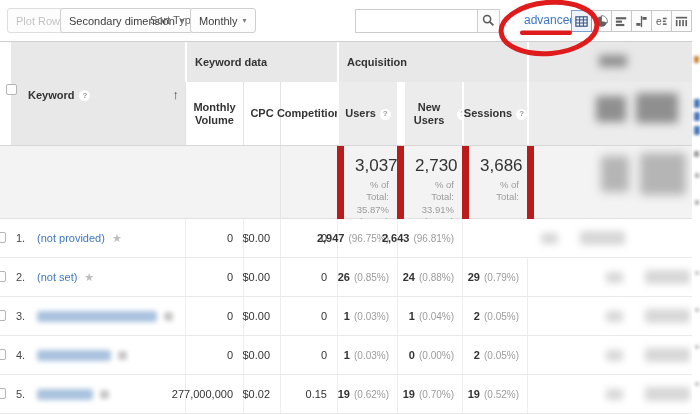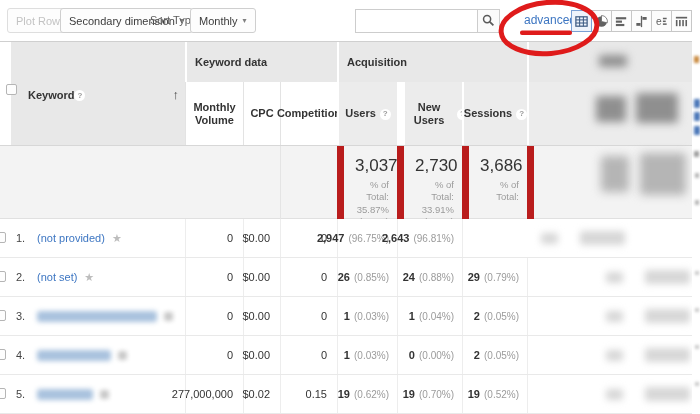--- a/index.html
+++ b/index.html
@@ -33,21 +33,21 @@
   .ga-header { position:absolute; left:0; top:41px; width:700px; height:104px; border-top:1px solid #cfcfcf; }
   .hcell { position:absolute; background:#e8e8e8; }
   .kw-hcell { left:11px; top:0; width:174px; height:104px; }
   .group-cell { height:40px; display:flex; align-items:center; padding-left:8px; font-weight:bold; border-left:2px solid #fff; }
   .sub-cell { top:40px; height:64px; display:flex; align-items:center; justify-content:center;
               gap:4px; font-weight:bold; text-align:center; line-height:1.2; }
   .sub-white { background:#fff; border-left:1px solid #e3e3e3; }
   .sub-gray  { background:#ececec; border-left:2px solid #fff; }
   .helpicon { display:inline-flex; width:11px; height:11px; border-radius:50%; background:#fff;
               color:#9a9a9a; font-size:8px; font-weight:bold; align-items:center; justify-content:center; flex:0 0 auto; }
-  .kw-label-row { position:absolute; left:17px; top:47px; display:flex; align-items:center; font-weight:bold; }
+  .kw-label-row { position:absolute; left:17px; top:47px; display:flex; align-items:center; gap:5px; font-weight:bold; }
   .sort-arrow { position:absolute; right:6px; top:45px; font-size:13px; font-weight:bold; color:#444; }
 
   
   .cb { position:absolute; left:-5px; width:11px; height:11px; border:1px solid #b5b5b5;
         border-radius:2px; background:#fdfdfd; cursor:pointer; }
 
   
   .grid-row { display:grid; grid-template-columns:185px 58px 37px 57px 60px 65px 65px 1fr; }
   .summary { position:absolute; left:0; top:145px; width:700px; height:74px; background:#f3f3f3;
              border-top:1px solid #d7d7d7; border-bottom:1px solid #e0e0e0; }

